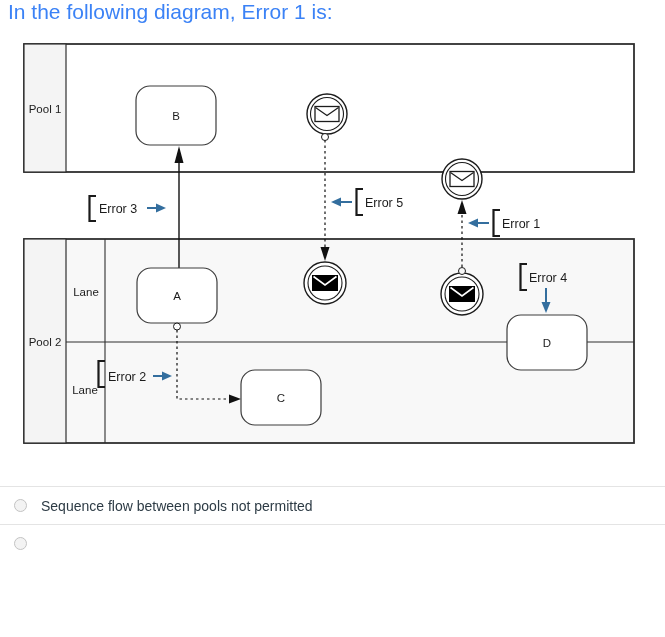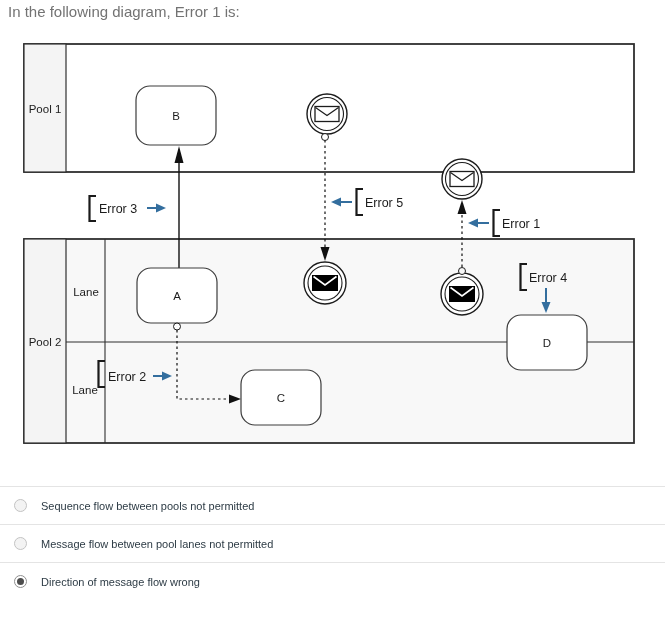--- a/index.html
+++ b/index.html
@@ -2,42 +2,42 @@
 <html><head>
 <meta charset="utf-8">
 <style>
   html,body{margin:0;padding:0;}
   body{
     width:665px;height:637px;overflow:hidden;background:#ffffff;
     font-family:"Liberation Sans","DejaVu Sans",sans-serif;
     position:relative;color:#2d3b45;
   }
   .question-title{
-    position:absolute;left:8px;top:1px;font-size:15px;line-height:22px;color:#737373;
+    position:absolute;left:8px;top:1px;font-size:21px;line-height:22px;color:#3b82f6;
   }
   .diagram-svg{position:absolute;left:0;top:0;}
   .diagram-svg text{font-family:"Liberation Sans","DejaVu Sans",sans-serif;fill:#1c1c1c;}
   .lbl{font-size:11.5px;}
   .err-lbl{font-size:12.5px;}
   .options{
     position:absolute;left:0;top:486px;width:665px;
   }
   .option-row{
     height:38px;border-top:1px solid #e4e4e4;display:flex;align-items:center;
     padding-left:14px;box-sizing:border-box;cursor:pointer;background:#fff;
   }
   .radio{
     width:13px;height:13px;border-radius:50%;border:1px solid #c3c3c3;background:#f3f3f3;
     position:relative;flex:0 0 auto;box-sizing:border-box;
   }
   .radio.selected{border:1px solid #8f8f8f;background:#fff;}
   .radio.selected::after{
     content:"";position:absolute;left:2px;top:2px;right:2px;bottom:2px;border-radius:50%;background:#4d4d4d;
   }
-  .option-label{margin-left:14px;font-size:11px;color:#2d3b45;}
+  .option-label{margin-left:14px;font-size:14px;color:#2d3b45;}
 </style>
 </head>
 <body>
 
 <div class="question-title">In the following diagram, Error 1 is:</div>
 
 <svg class="diagram-svg" width="665" height="472" viewBox="0 0 665 472" xmlns="http://www.w3.org/2000/svg">
 
   <g>
     <rect x="24" y="44" width="610" height="128" fill="#ffffff" stroke="#2f2f2f" stroke-width="1.8"></rect>
@@ -168,19 +168,14 @@
   </g>
 </svg>
 
 <div class="options">
   <div class="option-row">
     <span class="radio"></span>
     <span class="option-label">Sequence flow between pools not permitted</span>
   </div>
   <div class="option-row">
     <span class="radio"></span>
-    <span class="option-label">Message flow between pool lanes not permitted</span>
-  </div>
-  <div class="option-row">
-    <span class="radio selected"></span>
-    <span class="option-label">Direction of message flow wrong</span>
   </div>
 </div>
 
 </body></html>

